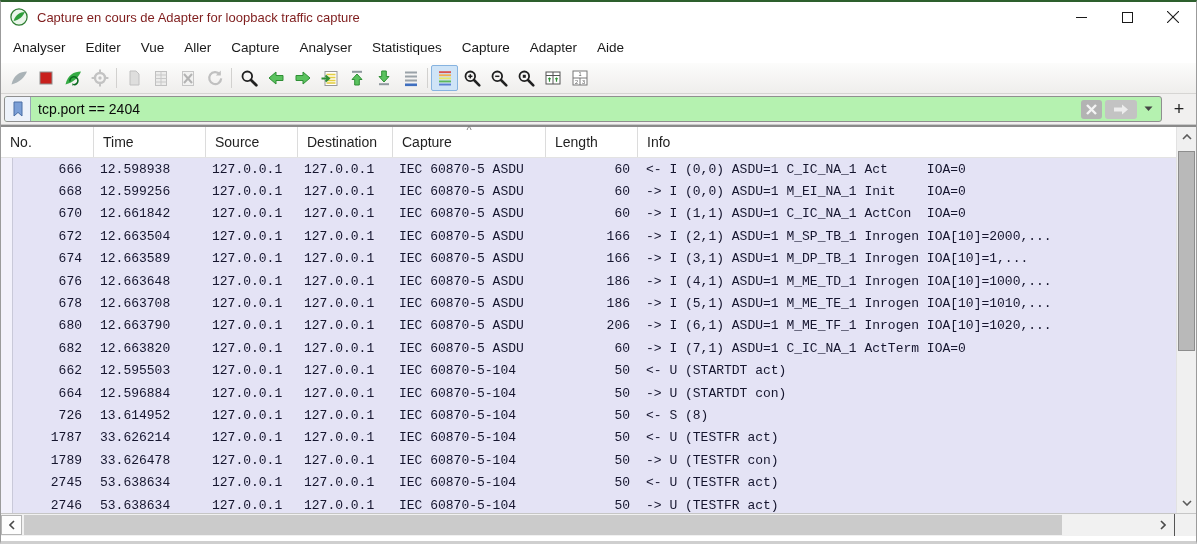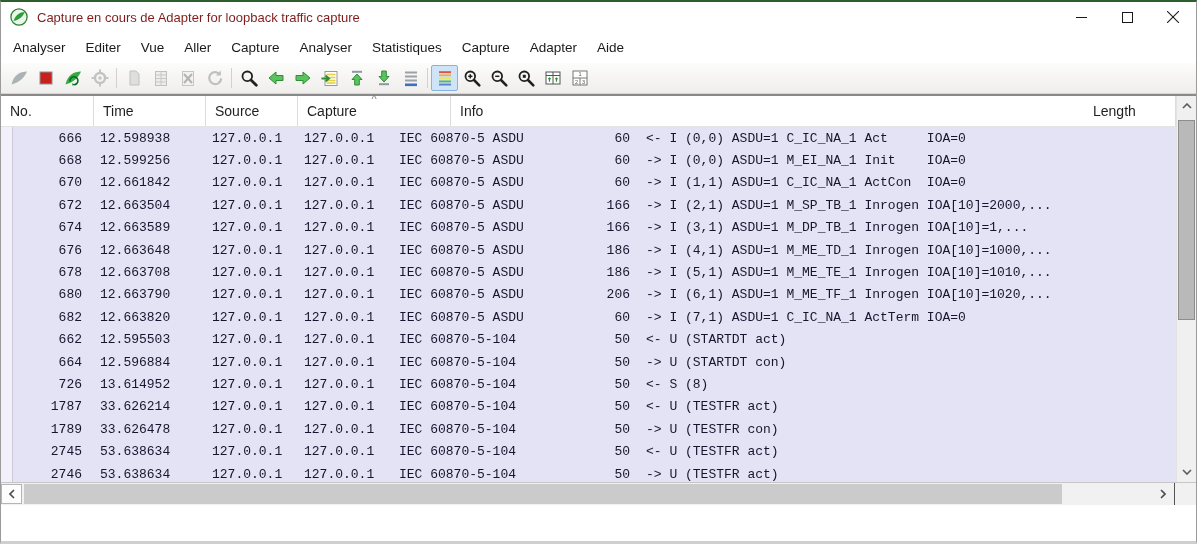--- a/index.html
+++ b/index.html
@@ -271,42 +271,74 @@
           <rect x="3" y="3" width="14" height="14" fill="#fff" stroke="#777"></rect>
           <line x1="3" y1="10" x2="17" y2="10" stroke="#777"></line>
           <line x1="10" y1="10" x2="10" y2="17" stroke="#777"></line>
           <text x="10" y="8.3" font-size="5.5" fill="#555" text-anchor="middle">1</text>
           <text x="6.5" y="15.6" font-size="5.5" fill="#555" text-anchor="middle">2</text>
           <text x="13.5" y="15.6" font-size="5.5" fill="#555" text-anchor="middle">3</text>
         </svg>
     </div>
   </div>
 
+  <div class="filterbar">
+    <div class="filter-field" style="background: rgb(181, 242, 176);">
+      <div class="bookmark-btn">
+        <svg width="14" height="16" viewBox="0 0 14 16">
+            <path d="M3 1 h8 v14 l-4 -3.6 l-4 3.6 Z" fill="#7b9fd6" stroke="#4a6fa5"></path>
+          </svg>
+      </div>
+      <input class="filter-input" readonly="" value="tcp.port == 2404" style="">
+      <div class="fbtn clear">
+        <svg width="11" height="11" viewBox="0 0 11 11">
+            <line x1="1" y1="1" x2="10" y2="10" stroke="#f4f4f4" stroke-width="2.4"></line>
+            <line x1="10" y1="1" x2="1" y2="10" stroke="#f4f4f4" stroke-width="2.4"></line>
+          </svg>
+      </div>
+      <div class="fbtn apply">
+        <svg width="16" height="11" viewBox="0 0 16 11">
+            <path d="M1 3.5 H9 V0.5 L15 5.5 L9 10.5 V7.5 H1 Z" fill="#ececec"></path>
+          </svg>
+      </div>
+      <div class="fbtn caret">
+        <svg width="9" height="6" viewBox="0 0 9 6">
+            <path d="M0.5 0.5 L4.5 5 L8.5 0.5 Z" fill="#444"></path>
+          </svg>
+      </div>
+    </div>
+    <div class="add-btn">
+        <span>+</span>
+      </div>
+  </div>
   <div class="dark-line"></div>
 
   <div class="packet-area">
     <div class="packet-header">
         <div class="hcol" style="width: 93px;">
           <span>No.</span>
         </div>
         <div class="hcol" style="width: 112px; align-items: center;">
           <span>Time</span>
         </div>
         <div class="hcol" style="width: 92px;">
           <span>Source</span>
         </div>
+        <div class="hcol" style="width: 95px;">
+          <span>Destination</span>
+        </div>
         <div class="hcol" style="width: 153px;">
           <span>Capture</span>
           <span class="sort-ind">^</span>
         </div>
+        <div class="hcol" style="width: 92px;">
+          <span>Length</span>
+        </div>
         <div class="hcol" style="flex: 1 1 0%; border-right: none;">
           <span>Info</span>
-        </div>
-        <div class="hcol" style="width: 92px;">
-          <span>Length</span>
         </div>
       </div>
     <div class="rows-wrap">
         <div class="prow" style="background: rgb(228, 227, 245); color: rgb(21, 21, 46);"><div class="gutter"></div><div class="cell cell-no">666</div><div class="cell cell-time">12.598938</div><div class="cell cell-source">127.0.0.1</div><div class="cell cell-destination">127.0.0.1</div><div class="cell cell-protocol">IEC 60870-5 ASDU</div><div class="cell cell-length">60</div><div class="cell cell-info">&lt;- I (0,0) ASDU=1 C_IC_NA_1 Act     IOA=0</div></div>
         <div class="prow" style="background: rgb(228, 227, 245); color: rgb(21, 21, 46);"><div class="gutter"></div><div class="cell cell-no">668</div><div class="cell cell-time">12.599256</div><div class="cell cell-source">127.0.0.1</div><div class="cell cell-destination">127.0.0.1</div><div class="cell cell-protocol">IEC 60870-5 ASDU</div><div class="cell cell-length">60</div><div class="cell cell-info">-&gt; I (0,0) ASDU=1 M_EI_NA_1 Init    IOA=0</div></div>
         <div class="prow" style="background: rgb(228, 227, 245); color: rgb(21, 21, 46);"><div class="gutter"></div><div class="cell cell-no">670</div><div class="cell cell-time">12.661842</div><div class="cell cell-source">127.0.0.1</div><div class="cell cell-destination">127.0.0.1</div><div class="cell cell-protocol">IEC 60870-5 ASDU</div><div class="cell cell-length">60</div><div class="cell cell-info">-&gt; I (1,1) ASDU=1 C_IC_NA_1 ActCon  IOA=0</div></div>
         <div class="prow" style="background: rgb(228, 227, 245); color: rgb(21, 21, 46);"><div class="gutter"></div><div class="cell cell-no">672</div><div class="cell cell-time">12.663504</div><div class="cell cell-source">127.0.0.1</div><div class="cell cell-destination">127.0.0.1</div><div class="cell cell-protocol">IEC 60870-5 ASDU</div><div class="cell cell-length">166</div><div class="cell cell-info">-&gt; I (2,1) ASDU=1 M_SP_TB_1 Inrogen IOA[10]=2000,...</div></div>
         <div class="prow" style="background: rgb(228, 227, 245); color: rgb(21, 21, 46);"><div class="gutter"></div><div class="cell cell-no">674</div><div class="cell cell-time">12.663589</div><div class="cell cell-source">127.0.0.1</div><div class="cell cell-destination">127.0.0.1</div><div class="cell cell-protocol">IEC 60870-5 ASDU</div><div class="cell cell-length">166</div><div class="cell cell-info">-&gt; I (3,1) ASDU=1 M_DP_TB_1 Inrogen IOA[10]=1,...</div></div>
         <div class="prow" style="background: rgb(228, 227, 245); color: rgb(21, 21, 46);"><div class="gutter"></div><div class="cell cell-no">676</div><div class="cell cell-time">12.663648</div><div class="cell cell-source">127.0.0.1</div><div class="cell cell-destination">127.0.0.1</div><div class="cell cell-protocol">IEC 60870-5 ASDU</div><div class="cell cell-length">186</div><div class="cell cell-info">-&gt; I (4,1) ASDU=1 M_ME_TD_1 Inrogen IOA[10]=1000,...</div></div>
         <div class="prow" style="background: rgb(228, 227, 245); color: rgb(21, 21, 46);"><div class="gutter"></div><div class="cell cell-no">678</div><div class="cell cell-time">12.663708</div><div class="cell cell-source">127.0.0.1</div><div class="cell cell-destination">127.0.0.1</div><div class="cell cell-protocol">IEC 60870-5 ASDU</div><div class="cell cell-length">186</div><div class="cell cell-info">-&gt; I (5,1) ASDU=1 M_ME_TE_1 Inrogen IOA[10]=1010,...</div></div>

